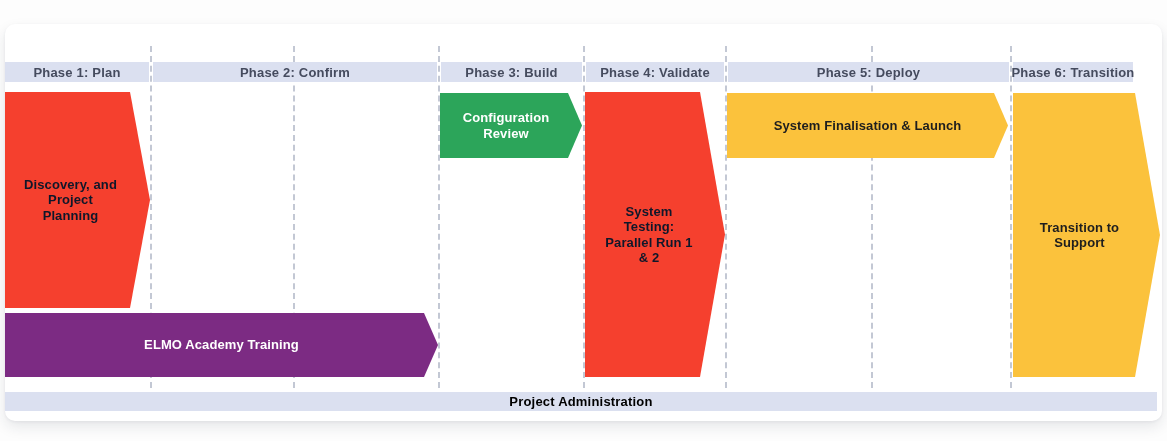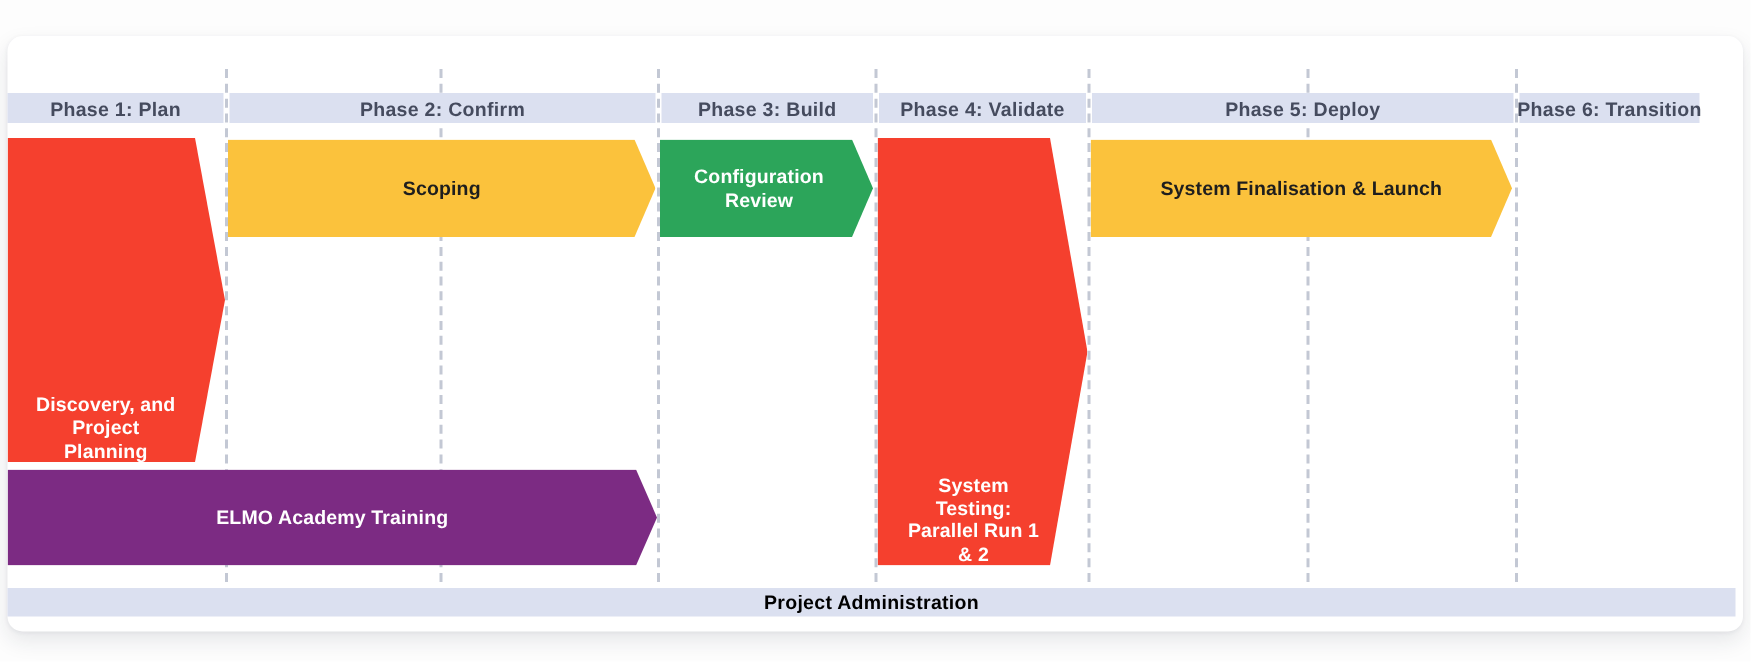--- a/index.html
+++ b/index.html
@@ -36,21 +36,21 @@
     display: flex; align-items: center; justify-content: center;
     text-align: center; font-weight: bold; font-size: 13px;
     line-height: 1.18; letter-spacing: 0.1px;
     clip-path: polygon(0 0, calc(100% - var(--tip)) 0, 100% 50%, calc(100% - var(--tip)) 100%, 0 100%);
   }
   .bar .lbl { display: block; }
   .tip-sm { --tip: 14px; }
   .tip-md { --tip: 20px; }
   .tip-lg { --tip: 25px; }
 
-  .red    { background: #f5402e; color: #ffffff; align-items: flex-end; }
+  .red    { background: #f5402e; color: #0f172a; }
   .yellow { background: #fbc23c; color: #1e1e1e; }
   .green  { background: #2ca55a; color: #ffffff; }
   .purple { background: #7c2b83; color: #ffffff; }
 
   .admin-bar {
     position: absolute; left: 5px; top: 392px; width: 1152px; height: 19px;
     background: #dbe0f0;
     display: flex; align-items: center; justify-content: center;
     font-size: 13px; font-weight: bold; color: #000000; letter-spacing: 0.2px;
   }
@@ -86,36 +86,36 @@
       <span>Phase 5: Deploy</span>
     </div>
   <div class="phase-seg" style="left:1013px; width:120px">
       <span>Phase 6: Transition</span>
     </div>
 
   <div class="bar red tip-md" style="left:5px; top:92px; width:145px; height:216px">
     <span class="lbl" style="width:104px; padding-right:14px">Discovery, and Project Planning</span>
   </div>
 
-  <div class="bar yellow tip-sm" style="left:152px; top:93px; width:285px; height:65px">
-    <span class="lbl">Scoping</span>
-  </div>
 
   <div class="bar green tip-sm" style="left:440px; top:93px; width:142px; height:65px">
     <span class="lbl" style="width:110px; padding-right:10px">Configuration Review</span>
   </div>
 
   <div class="bar red tip-lg" style="left:585px; top:92px; width:140px; height:285px">
     <span class="lbl" style="width:98px; padding-right:12px">System Testing: Parallel Run 1 &amp; 2</span>
   </div>
 
   <div class="bar yellow tip-sm" style="left:727px; top:93px; width:281px; height:65px">
     <span class="lbl">System Finalisation &amp; Launch</span>
   </div>
 
+  <div class="bar yellow tip-lg" style="left:1013px; top:93px; width:147px; height:284px">
+    <span class="lbl" style="width:95px; padding-right:14px">Transition to Support</span>
+  </div>
 
 
 
   <div class="bar purple tip-sm" style="left:5px; top:313px; width:433px; height:64px">
     <span class="lbl">ELMO Academy Training</span>
   </div>
 
   <div class="admin-bar">
     <span>Project Administration</span>
   </div>

